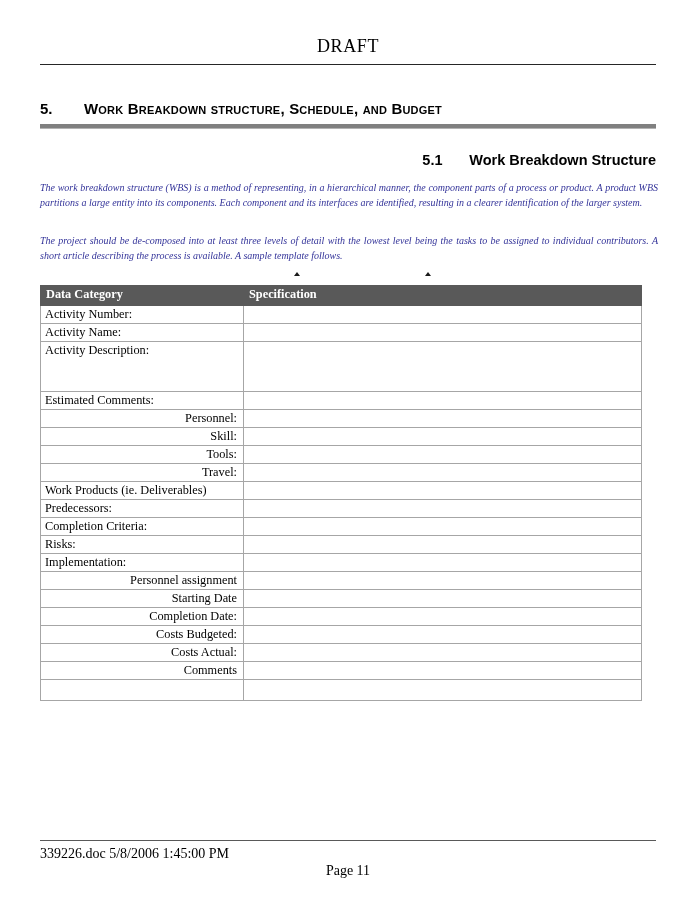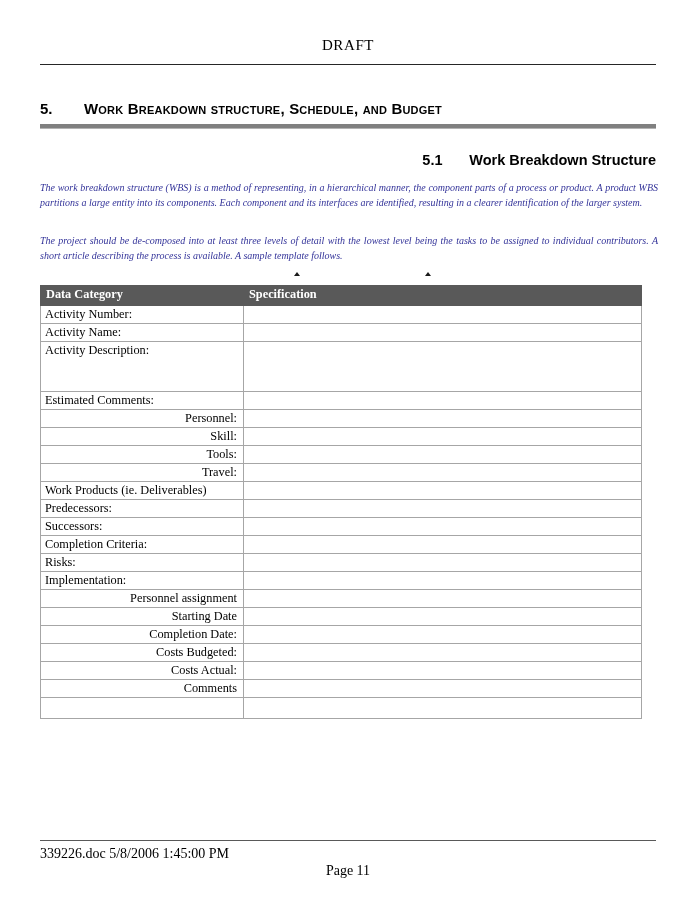--- a/index.html
+++ b/index.html
@@ -27,21 +27,21 @@
   
   .doc-header {
     position: absolute;
     left: 40px;
     top: 36px;
     width: 616px;
     text-align: center;
   }
   .doc-header .draft-text {
     font-family: "Liberation Serif", serif;
-    font-size: 15px;
+    font-size: 18px;
     letter-spacing: 0.6px;
     color: #000000;
   }
   .header-rule {
     position: absolute;
     left: 40px;
     top: 64px;
     width: 616px;
     height: 0;
     border-top: 1.6px solid #262626;
@@ -286,24 +286,20 @@
           </tr>
           <tr>
             <td class="label-cell">Work Products (ie. Deliverables)</td>
             <td class="spec-cell"></td>
           </tr>
           <tr>
             <td class="label-cell">Predecessors:</td>
             <td class="spec-cell"></td>
           </tr>
           <tr>
-            <td class="label-cell">Successors:</td>
-            <td class="spec-cell"></td>
-          </tr>
-          <tr>
             <td class="label-cell">Completion Criteria:</td>
             <td class="spec-cell"></td>
           </tr>
           <tr>
             <td class="label-cell">Risks:</td>
             <td class="spec-cell"></td>
           </tr>
           <tr>
             <td class="label-cell">Implementation:</td>
             <td class="spec-cell"></td>

